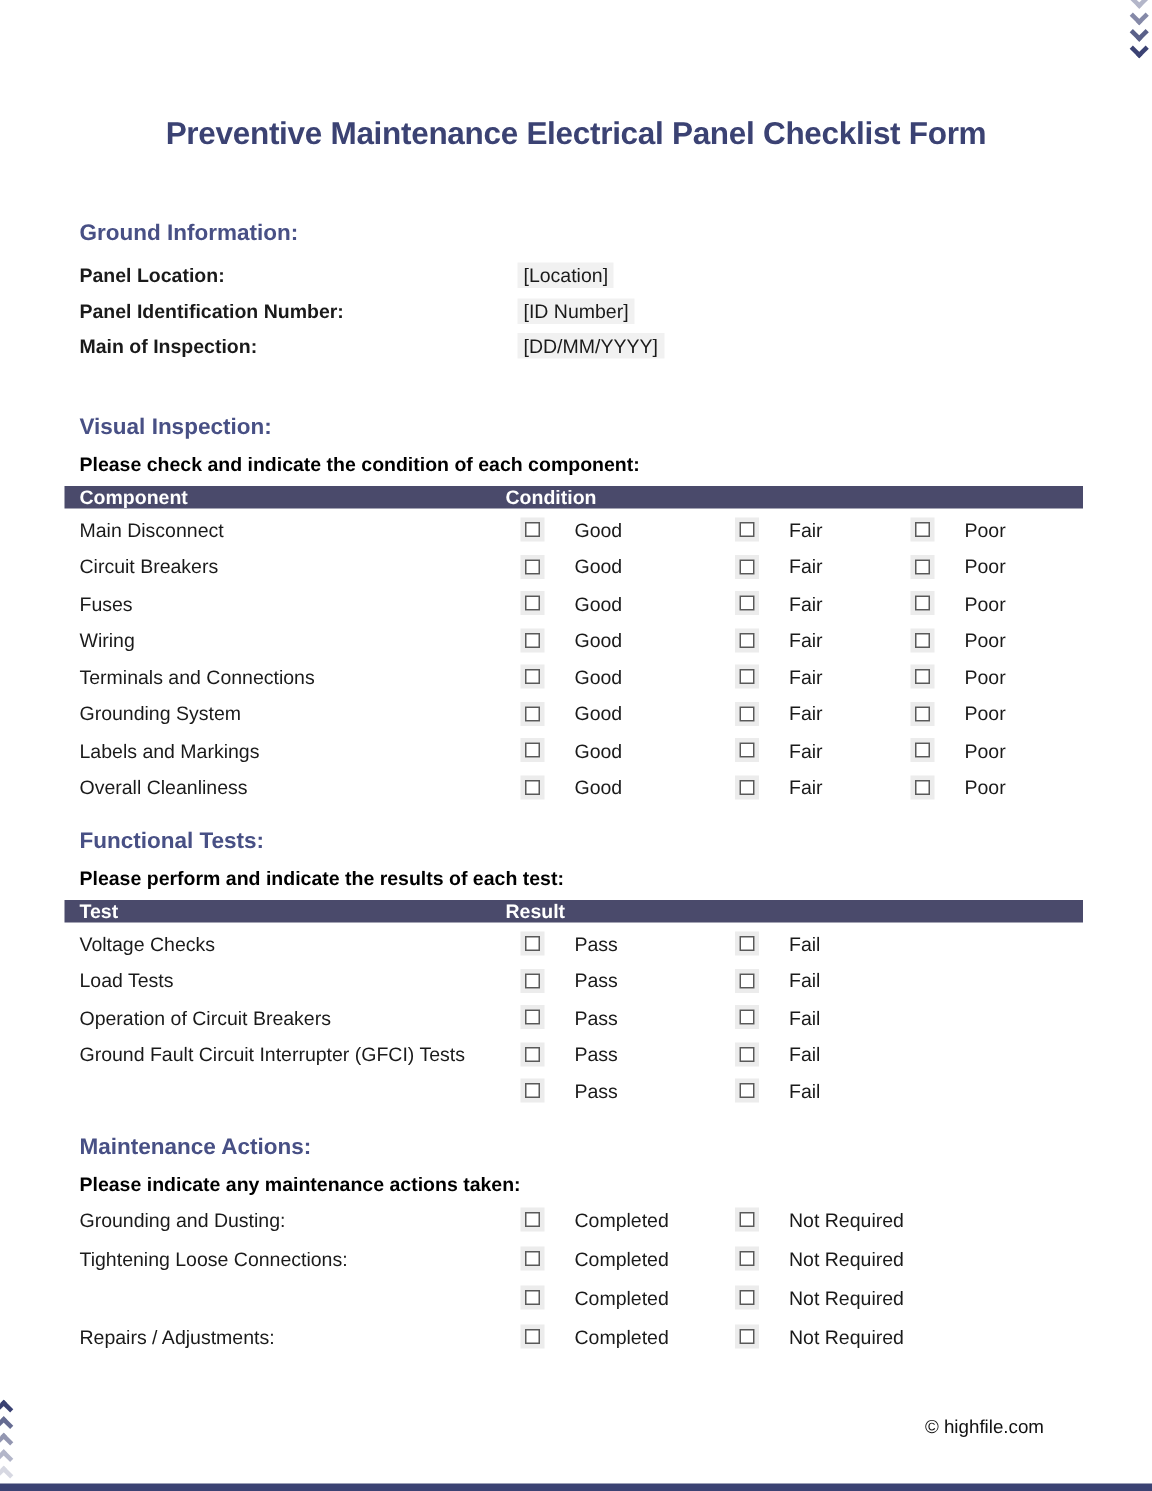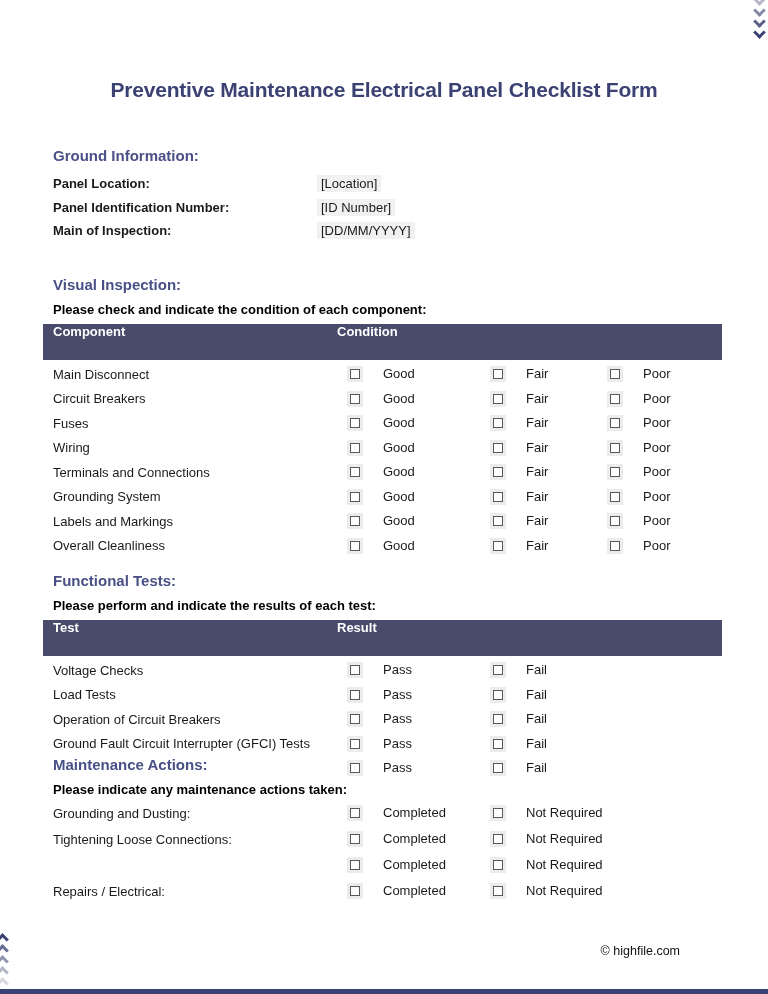--- a/index.html
+++ b/index.html
@@ -52,68 +52,68 @@
   .instruction{
     padding-left:10px;
     margin-top:9px;
     font-size:13px;font-weight:bold;
     color:#000;
   }
 
   
   #panel-info .fields{margin-top:8px;}
   .field-row{display:flex;align-items:center;height:23.5px;padding-left:10px;}
-  .field-label{width:264px;font-size:13px;font-weight:bold;flex:none;}
+  .field-label{width:292px;font-size:13px;font-weight:bold;flex:none;}
   .field-value{
     font-size:13px;
     background:var(--ph-bg);
     padding:1px 4px;
     white-space:nowrap;
   }
 
   
   .thead{
     margin-top:7px;
-    height:36px;
+    height:15px;
     background:var(--thead-bg);
-    display:flex;align-items:flex-start;
+    display:flex;align-items:center;
   }
   .thead .th{
     color:var(--thead-text);
     font-size:13px;font-weight:bold;
   }
   .thead .th-first{padding-left:10px;width:294px;flex:none;}
   .tbody{margin-top:2px;}
   .trow{position:relative;display:flex;align-items:center;}
   .rlabel{padding-left:10px;font-size:13px;white-space:nowrap;}
   .opt{
     position:absolute;top:50%;transform:translateY(-50%);
-    display:flex;
+    display:flex;align-items:center;
   }
   .cbw{
     width:16px;height:16px;flex:none;
     background:#ECECEC;
     display:inline-flex;align-items:center;justify-content:center;
   }
   .cb{
     width:10px;height:10px;
     background:#FFFFFF;
     border:1.5px solid #595959;
   }
   .olabel{margin-left:20px;font-size:13px;white-space:nowrap;}
 
   
   #panel-info{top:147px;}
   #visual-inspection{top:276px;}
-  #functional-tests{top:552px;margin-top:20px;}
+  #functional-tests{top:552px;}
   #maintenance-actions{top:756px;}
 
   
   #footer{
-    position:absolute;top:944px;right:88px;
+    position:absolute;top:944px;right:72px;
     font-size:12.5px;color:#111;
   }
 
   
   #bottom-bar{
     position:absolute;left:0;right:0;bottom:0;height:5px;
     background:var(--navy);
   }
 </style>
 </head>
@@ -460,21 +460,21 @@
           <span class="olabel">Completed</span>
         </span>
         <span class="opt" style="left: 447px;">
           <span class="cbw">
             <span class="cb"></span>
           </span>
           <span class="olabel">Not Required</span>
         </span>
       </div>
       <div class="trow" style="height: 26px;">
-        <span class="rlabel">Repairs / Electrical:</span>
+        <span class="rlabel">Repairs / Adjustments:</span>
         <span class="opt" style="left: 304px;">
           <span class="cbw">
             <span class="cb"></span>
           </span>
           <span class="olabel">Completed</span>
         </span>
         <span class="opt" style="left: 447px;">
           <span class="cbw">
             <span class="cb"></span>
           </span>

